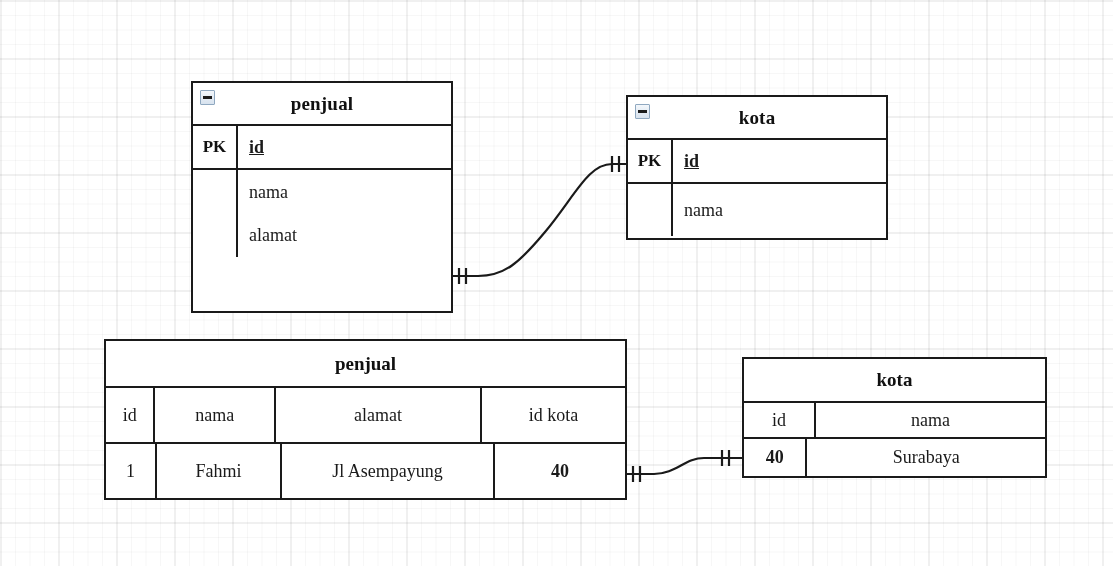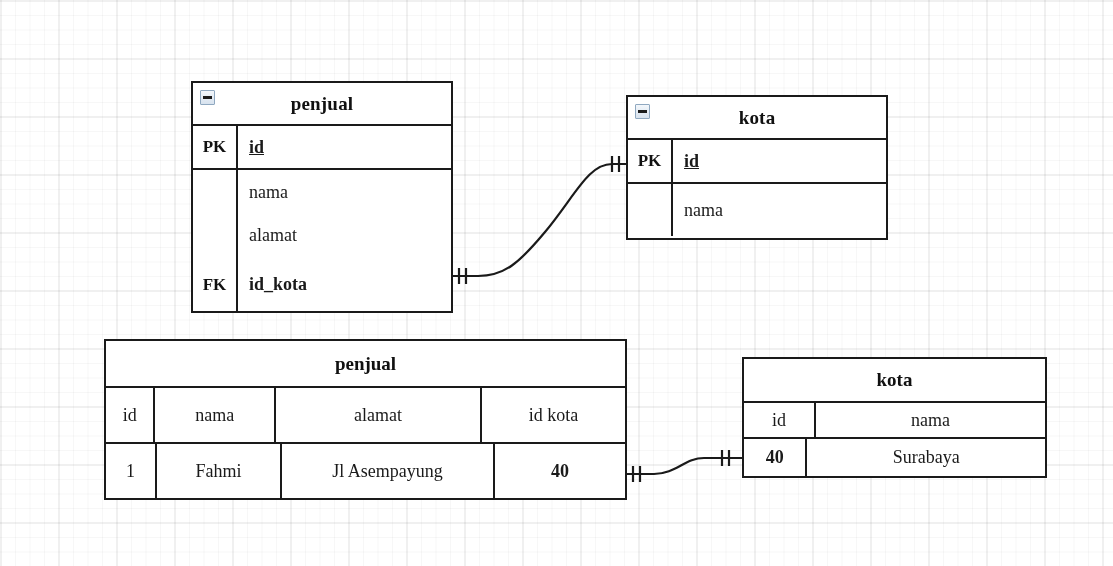--- a/index.html
+++ b/index.html
@@ -203,24 +203,20 @@
         <div class="ent-field pk-style">id</div>
       </div>
       <div class="ent-row" style="height:44px;">
         <div class="ent-key"></div>
         <div class="ent-field">nama</div>
       </div>
       <div class="ent-row" style="height:43px;">
         <div class="ent-key"></div>
         <div class="ent-field">alamat</div>
       </div>
-      <div class="ent-row" style="height:55px;">
-        <div class="ent-key">FK</div>
-        <div class="ent-field fk-style">id_kota</div>
-      </div>
     </div>
   </div>
 
   <div class="entity" style="left:626px; top:95px; width:262px; height:145px;">
     <div class="ent-title">
       <div class="collapse-box">
           <i></i>
         </div>
       <span>kota</span>
     </div>

